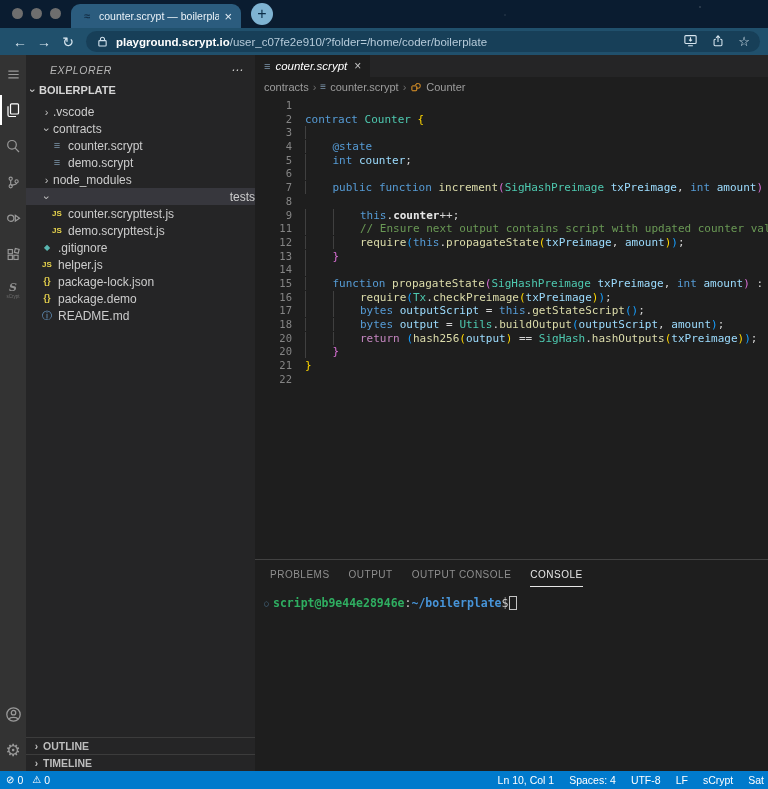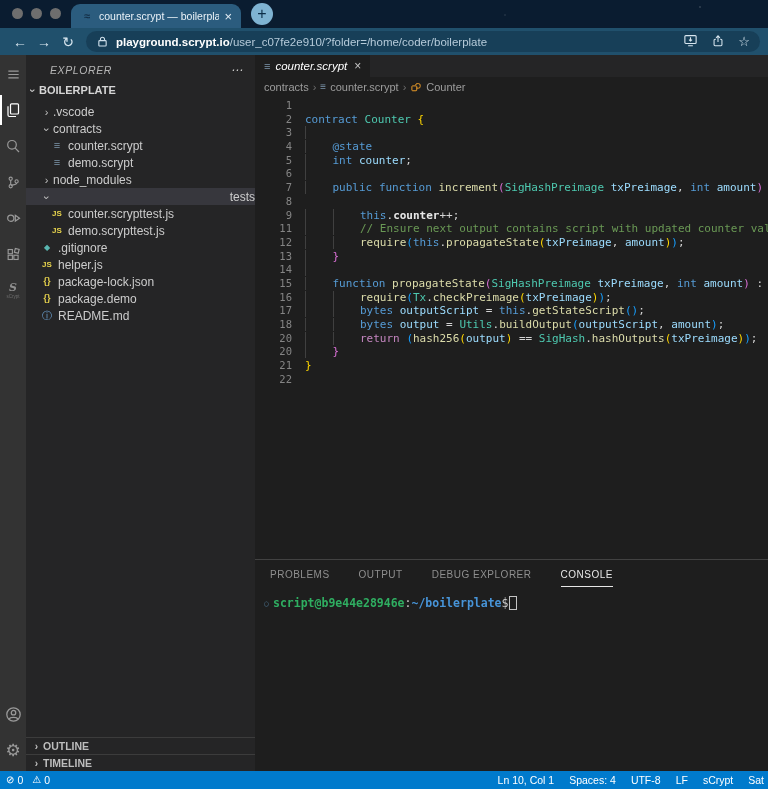--- a/index.html
+++ b/index.html
@@ -88,21 +88,21 @@
         font-family:"DejaVu Sans Mono",monospace;}
   .cline.cur .lnum{color:#c6c6c6;}
   .ltext{white-space:pre;margin-left:13px;}
   .cursorbar{position:absolute;left:50px;top:1px;width:1.5px;height:12px;background:#cfcfcf;}
   .tok-k{color:#569cd6;}.tok-t{color:#4ec9b0;}.tok-f{color:#dcdcaa;}.tok-v{color:#9cdcfe;}
   .tok-c{color:#6a9955;}.tok-p{color:#d4d4d4;}.tok-r{color:#c586c0;}.tok-g{color:#ffd700;}
   .tok-m{color:#da70d6;}.tok-b{color:#179fff;}.tok-w{color:#e8e8e8;font-weight:700;}
   .ind{border-left:1px solid #404040;}
   
   .panel{height:211px;border-top:1px solid #424242;display:flex;flex-direction:column;flex:none;}
-  .ptabs{height:27px;display:flex;align-items:flex-end;gap:29px;padding:0 15px;flex:none;}
+  .ptabs{height:27px;display:flex;align-items:flex-end;gap:19px;padding:0 15px;flex:none;}
   .ptab{font-size:10px;letter-spacing:.5px;color:#8f8f8f;padding-bottom:7px;}
   .ptab.active{color:#e7e7e7;border-bottom:1px solid #e7e7e7;padding-bottom:6px;}
   .termline{font-family:"DejaVu Sans Mono",monospace;font-size:11.5px;margin-top:9px;display:flex;
             align-items:center;padding-left:5px;}
   .tdec{color:#49708c;font-size:8px;width:13px;text-align:center;flex:none;}
   .tok-tg{color:#2fae61;font-weight:700;}
   .tok-tb{color:#4794d8;font-weight:700;}
   .tok-tp{color:#cccccc;}
   .tcursor{display:inline-block;width:6px;height:12px;border:1px solid #c4c4c4;margin-left:1px;}
   
@@ -428,21 +428,21 @@
           <div class="cline">
             <span class="lnum">22</span>
             <span class="ltext"></span>
           </div>
         </div>
 
       <div class="panel">
         <div class="ptabs" id="ptabs">
             <div class="ptab">PROBLEMS</div>
             <div class="ptab">OUTPUT</div>
-            <div class="ptab">DEBUG EXPLORER</div>
+            <div class="ptab">OUTPUT CONSOLE</div>
             <div class="ptab active">CONSOLE</div>
           </div>
         <div class="termline">
           <span class="tdec">○</span>
           <span id="prompt"><span class="tok-tg">script@b9e44e28946e</span><span class="tok-tp">:</span><span class="tok-tb">~/boilerplate</span><span class="tok-tp">$ </span></span>
           <span class="tcursor"></span>
         </div>
       </div>
     </div>
   </div>

